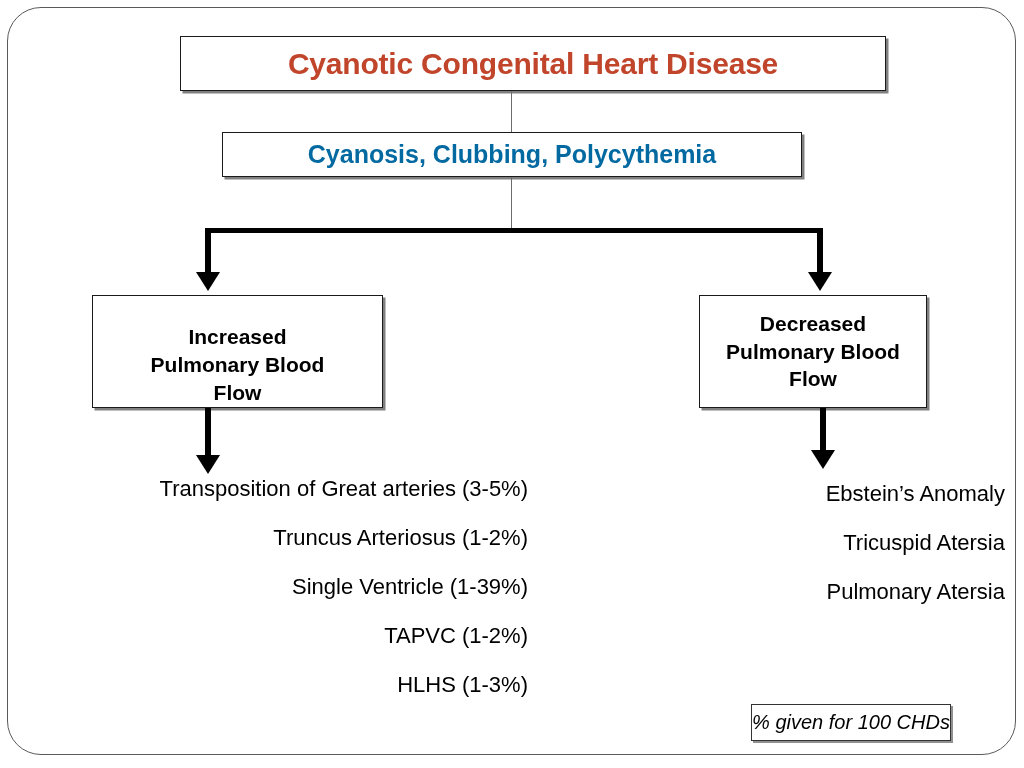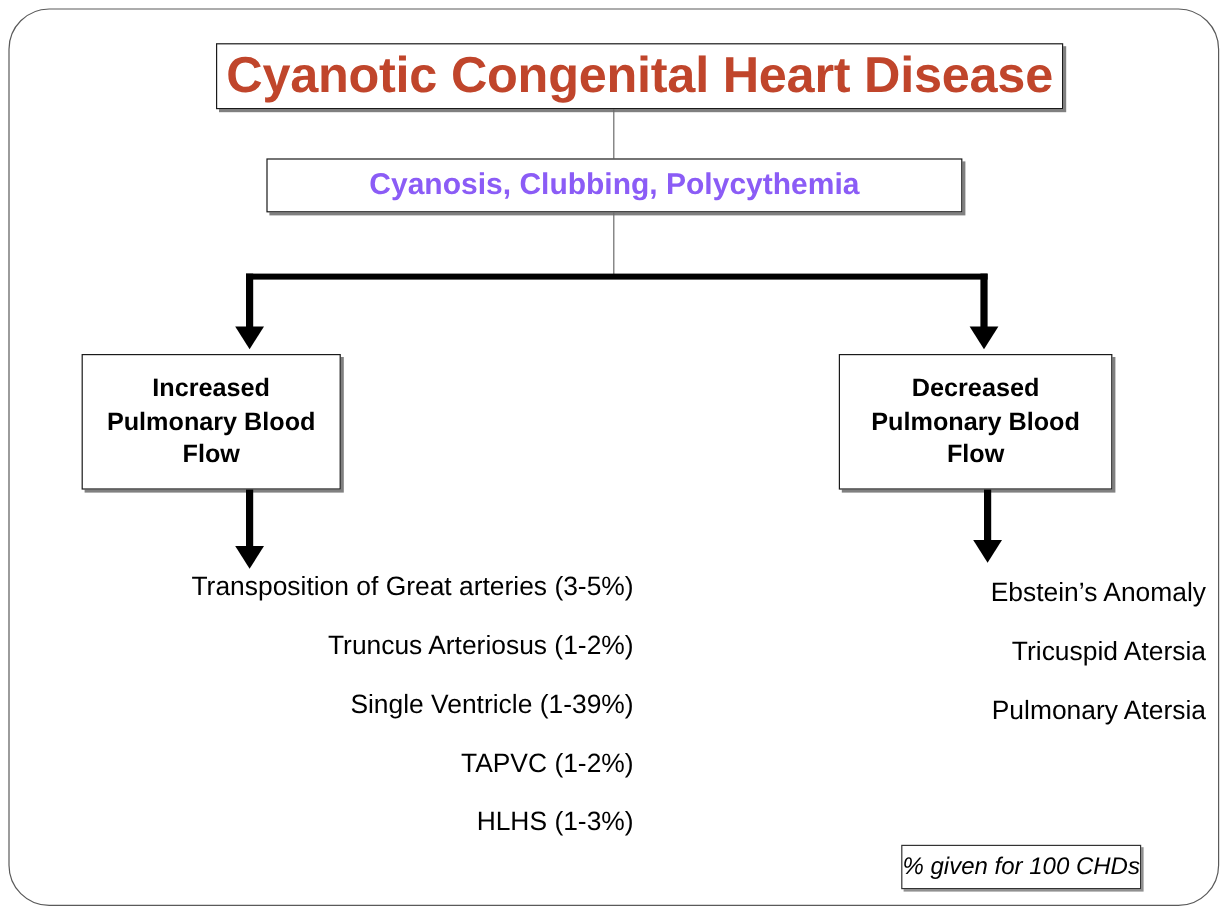--- a/index.html
+++ b/index.html
@@ -44,45 +44,46 @@
     text-align: center;
   }
 
   #box-title {
     left: 180px;
     top: 36px;
     width: 706px;
     height: 55px;
   }
   #box-title .txt {
-    font-size: 42px;
+    font-size: 30px;
     font-weight: bold;
     color: #C0452B;
     letter-spacing: -0.2px;
     line-height: 1.05;
   }
 
   #box-signs {
     left: 222px;
     top: 132px;
     width: 580px;
     height: 45px;
   }
   #box-signs .txt {
     font-size: 25px;
     font-weight: bold;
-    color: #8b5cf6;
+    color: #0369a1;
     line-height: 1.05;
   }
 
   #box-increased {
-    left: 68px;
+    left: 92px;
     top: 295px;
-    width: 216px;
+    width: 291px;
     height: 113px;
+    align-items: flex-end;
   }
   #box-decreased {
     left: 699px;
     top: 295px;
     width: 228px;
     height: 113px;
   }
   .branch-txt {
     font-size: 21px;
     font-weight: bold;

